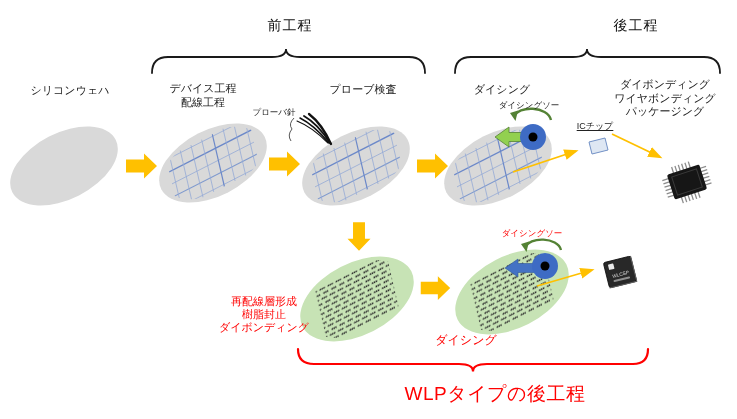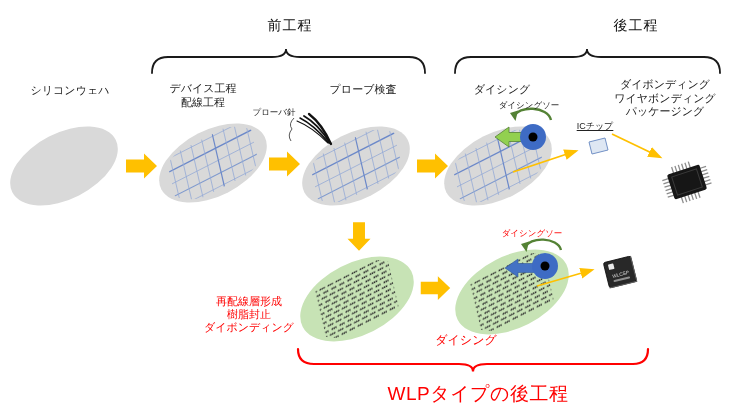--- a/index.html
+++ b/index.html
@@ -12,21 +12,21 @@
     position:absolute;transform:translateX(-50%);text-align:center;
     white-space:nowrap;color:#1a1a1a;z-index:2;
   }
   .title{font-size:14px;letter-spacing:1px;color:#111;}
   .stage{font-size:11px;line-height:13.5px;color:#222;}
   .tiny{font-size:8.5px;color:#222;}
   .small{font-size:9px;color:#222;text-decoration:underline;}
   .red{color:#ff0000;}
   .redsteps{font-size:11px;line-height:13px;}
   .reddicing{font-size:12px;}
-  .footer{font-size:19px;letter-spacing:0.5px;}
+  .footer{font-size:19px;letter-spacing:0.5px;margin-left:17px;}
 </style>
 </head>
 <body>
 
 <div id="canvas">
 
   <svg id="shapes" width="737" height="419" viewBox="0 0 737 419">
     <defs>
       <marker id="ah" markerWidth="9" markerHeight="8" refX="6.5" refY="3" orient="auto">
         <path d="M0,0 L8,3 L0,6 Z" fill="#FFC000"></path>
@@ -192,21 +192,21 @@
   </div>
 
   <div class="lbl tiny" style="left:274px;top:107px;">プローバ針</div>
 
   <div class="lbl tiny" style="left:529px;top:100px;">ダイシングソー</div>
 
   <div class="lbl small" style="left:595px;top:120px;">ICチップ</div>
 
   <div class="lbl tiny red" style="left:532px;top:228px;">ダイシングソー</div>
 
-  <div class="lbl red redsteps" style="left:249px;top:295px;">
+  <div class="lbl red redsteps" style="left:264px;top:295px;">
     <div>再配線層形成</div>
     <div>樹脂封止</div>
     <div>ダイボンディング</div>
   </div>
 
   <div class="lbl red reddicing" style="left:466px;top:332px;">ダイシング</div>
 
   <div class="lbl red footer" style="left:478px;top:381px;">WLPタイプの後工程</div>
 </div>
 

